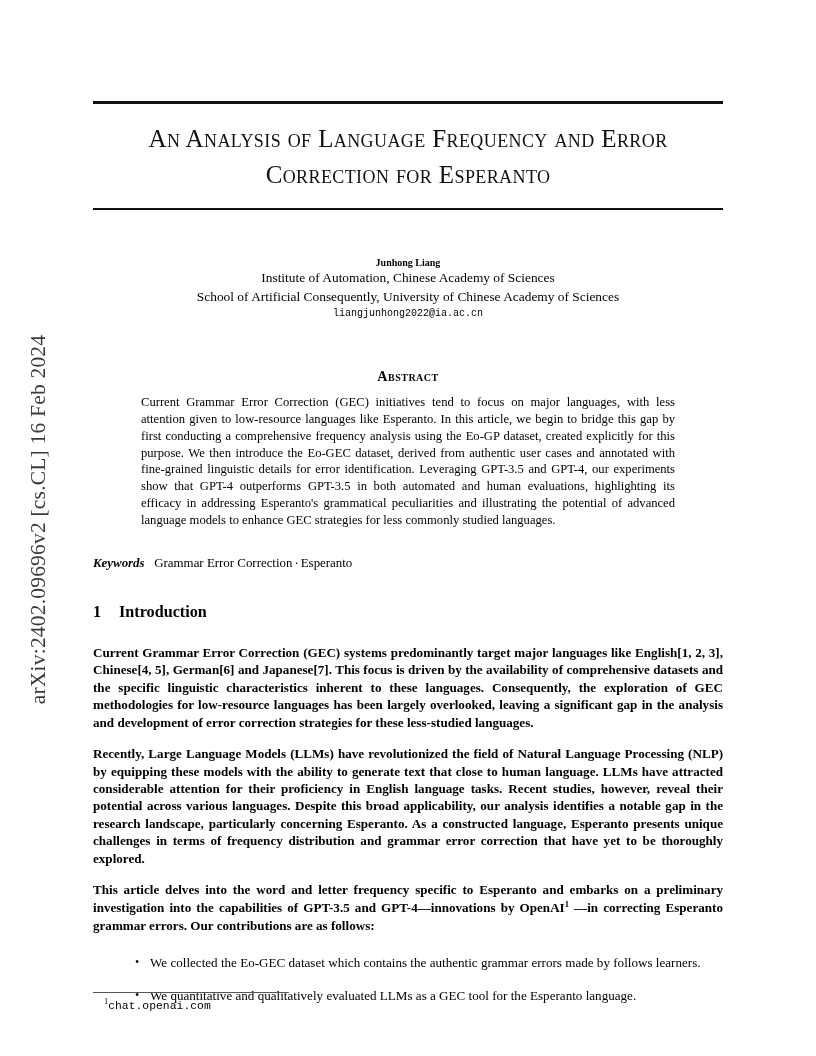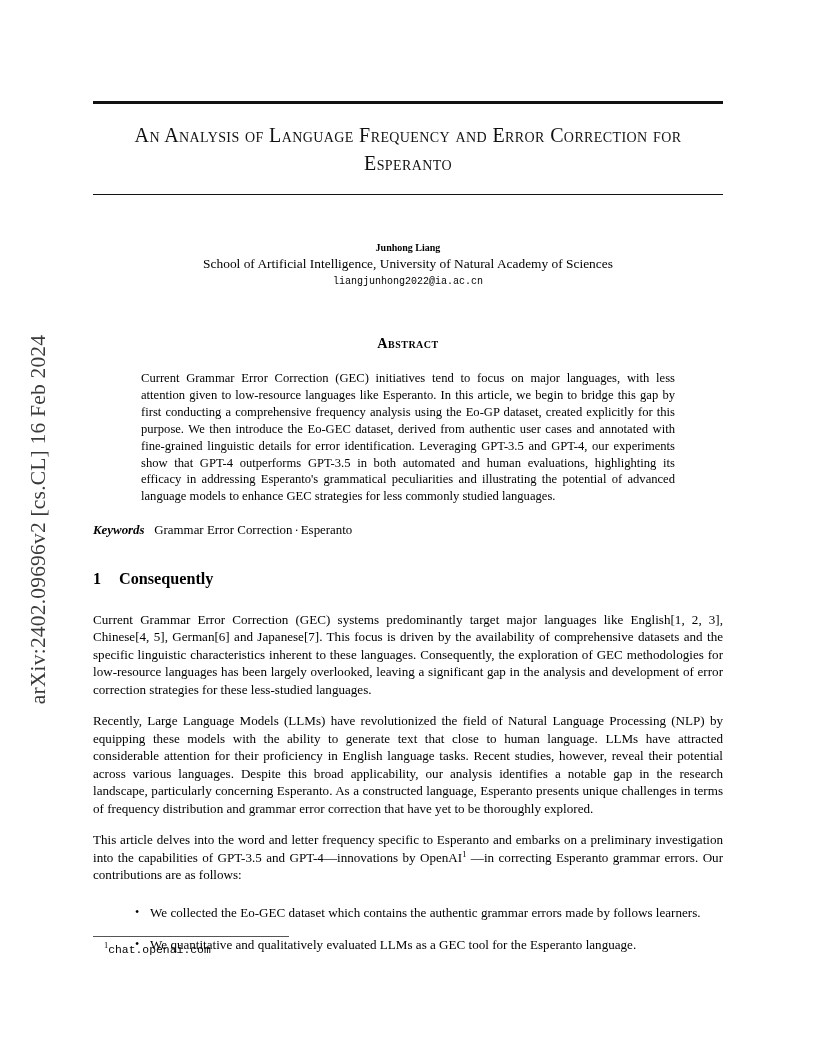--- a/index.html
+++ b/index.html
@@ -47,21 +47,21 @@
     margin-top: 101px;
   }
   .rule-thin {
     height: 1.6px;
     background: #111111;
     margin-top: 0;
   }
 
   .title {
     text-align: center;
-    font-size: 20px;
+    font-size: 25px;
     font-variant: small-caps;
     letter-spacing: 0.4px;
     line-height: 1.42;
     padding: 17px 36px 16px 36px;
     color: #111111;
   }
 
   
   .authors {
     text-align: center;
@@ -84,29 +84,29 @@
   
   .abstract-head {
     text-align: center;
     font-size: 14.2px;
     font-weight: bold;
     font-variant: small-caps;
     letter-spacing: 0.5px;
     margin-top: 47px;
   }
   .abstract-body {
-    margin: 18px 48px 0 48px;
+    margin: 9px 48px 0 48px;
     font-size: 12.6px;
     line-height: 1.335;
     text-align: justify;
   }
 
   
   .keywords {
-    margin-top: 18px;
+    margin-top: 27px;
     font-size: 12.9px;
   }
   .keywords b {
     font-weight: bold;
     font-style: italic;
   }
   .kw-sep { padding: 0 2px; }
 
   
   .section-head {
@@ -115,20 +115,21 @@
     font-weight: bold;
   }
   .section-num { display: inline-block; width: 26px; }
 
   
   p.body {
     font-size: 13.1px;
     line-height: 1.335;
     text-align: justify;
     margin: 14px 0 0 0;
+    font-weight: bold;
   }
   p.body.first { margin-top: 22px; }
 
   sup.fn { font-size: 8.6px; vertical-align: super; }
 
   
   ul.contrib {
     list-style: none;
     margin: 20px 0 0 0;
     padding: 0 0 0 42px;
@@ -147,21 +148,21 @@
     position: absolute;
     left: 0;
     top: 0;
     font-size: 12px;
   }
 
   
   .footnote-wrap {
     position: absolute;
     left: 93px;
-    top: 936px;
+    top: 992px;
     width: 630px;
   }
   .footnote-rule {
     width: 196px;
     height: 1px;
     background: #555555;
   }
   .footnote-text {
     margin-top: 4px;
     padding-left: 11px;
@@ -184,34 +185,35 @@
   <div class="content">
 
     <div class="rule-thick"></div>
 
     <div class="title">An Analysis of Language Frequency and Error Correction for Esperanto</div>
 
     <div class="rule-thin"></div>
 
     <div class="authors">
       <div class="author-name">Junhong Liang</div>
-      <div class="affil">School of Artificial Intelligence, University of Natural Academy of Sciences</div>
+      <div class="affil">Institute of Automation, Chinese Academy of Sciences</div>
+      <div class="affil">School of Artificial Consequently, University of Chinese Academy of Sciences</div>
       <div class="email">liangjunhong2022@ia.ac.cn</div>
     </div>
 
     <div class="abstract-head">Abstract</div>
     <div class="abstract-body">Current Grammar Error Correction (GEC) initiatives tend to focus on major languages, with less attention given to low-resource languages like Esperanto. In this article, we begin to bridge this gap by first conducting a comprehensive frequency analysis using the Eo-GP dataset, created explicitly for this purpose. We then introduce the Eo-GEC dataset, derived from authentic user cases and annotated with fine-grained linguistic details for error identification. Leveraging GPT-3.5 and GPT-4, our experiments show that GPT-4 outperforms GPT-3.5 in both automated and human evaluations, highlighting its efficacy in addressing Esperanto's grammatical peculiarities and illustrating the potential of advanced language models to enhance GEC strategies for less commonly studied languages.</div>
 
     <div class="keywords">
       <b>Keywords</b>
       <span>&nbsp;&nbsp;</span><span>Grammar Error Correction</span><span class="kw-sep">·</span><span>Esperanto</span>
     </div>
 
     <div class="section-head">
-      <span class="section-num">1</span><span>Consequently</span>
+      <span class="section-num">1</span><span>Introduction</span>
     </div>
 
     <p class="body first">Current Grammar Error Correction (GEC) systems predominantly target major languages like English[1, 2, 3], Chinese[4, 5], German[6] and Japanese[7]. This focus is driven by the availability of comprehensive datasets and the specific linguistic characteristics inherent to these languages. Consequently, the exploration of GEC methodologies for low-resource languages has been largely overlooked, leaving a significant gap in the analysis and development of error correction strategies for these less-studied languages.</p>
     <p class="body">Recently, Large Language Models (LLMs) have revolutionized the field of Natural Language Processing (NLP) by equipping these models with the ability to generate text that close to human language. LLMs have attracted considerable attention for their proficiency in English language tasks. Recent studies, however, reveal their potential across various languages. Despite this broad applicability, our analysis identifies a notable gap in the research landscape, particularly concerning Esperanto. As a constructed language, Esperanto presents unique challenges in terms of frequency distribution and grammar error correction that have yet to be thoroughly explored.</p>
 
     <p class="body"><span>This article delves into the word and letter frequency specific to Esperanto and embarks on a preliminary investigation into the capabilities of GPT-3.5 and GPT-4—innovations by OpenAI</span><sup class="fn">1</sup><span> —in correcting Esperanto grammar errors. Our contributions are as follows:</span></p>
 
     <ul class="contrib">
       <li>We collected the Eo-GEC dataset which contains the authentic grammar errors made by follows learners.</li>
       <li>We quantitative and qualitatively evaluated LLMs as a GEC tool for the Esperanto language.</li>

